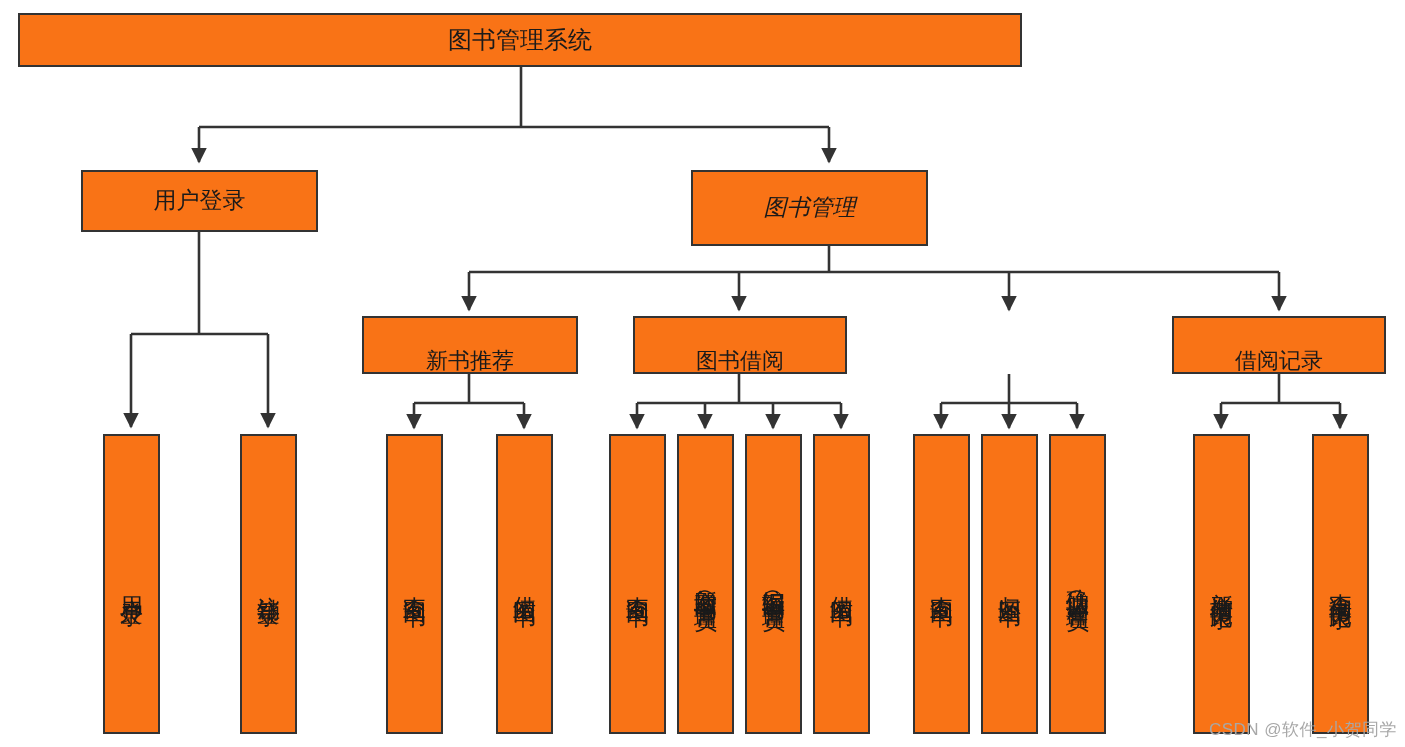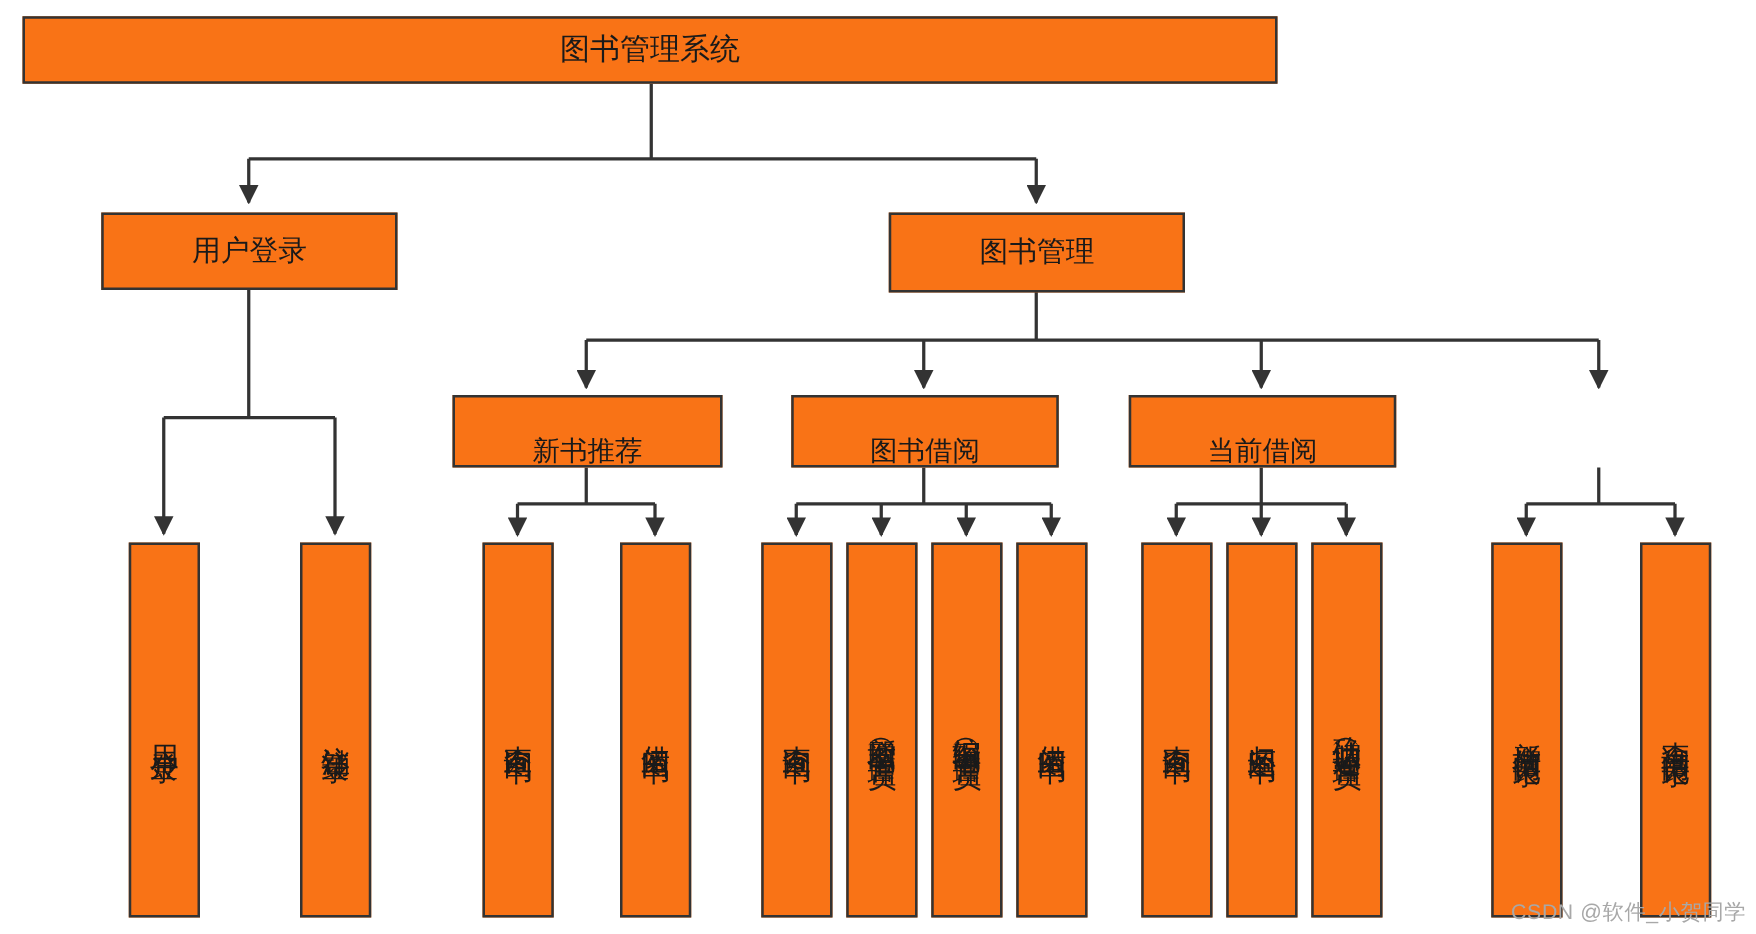--- a/index.html
+++ b/index.html
@@ -123,32 +123,32 @@
     </g>
   </svg>
 
   <div class="node root" style="left:18px; top:13px; width:1004px; height:54px;">
     <span class="label">图书管理系统</span>
   </div>
 
   <div class="node level2" style="left:81px; top:170px; width:237px; height:62px;">
     <span class="label">用户登录</span>
   </div>
-  <div class="node level2" style="left:711px; top:170px; width:237px; height:64px;">
+  <div class="node level2" style="left:691px; top:170px; width:237px; height:76px;font-style:italic;">
     <span class="label">图书管理</span>
   </div>
 
   <div class="node level3" style="left:362px; top:316px; width:216px; height:58px;">
     <span class="label">新书推荐</span>
   </div>
   <div class="node level3" style="left:633px; top:316px; width:214px; height:58px;">
     <span class="label">图书借阅</span>
   </div>
-  <div class="node level3" style="left:903px; top:316px; width:214px; height:58px;">
-    <span class="label">当前借阅</span>
+  <div class="node level3" style="left:1172px; top:316px; width:214px; height:58px;">
+    <span class="label">借阅记录</span>
   </div>
 
   <div class="node leaf" style="left:103px; top:434px; width:57px; height:300px;">
     <span class="label">用户登录</span>
   </div>
   <div class="node leaf" style="left:240px; top:434px; width:57px; height:300px;">
     <span class="label">注销登录</span>
   </div>
 
   <div class="node leaf" style="left:386px; top:434px; width:57px; height:300px;">

